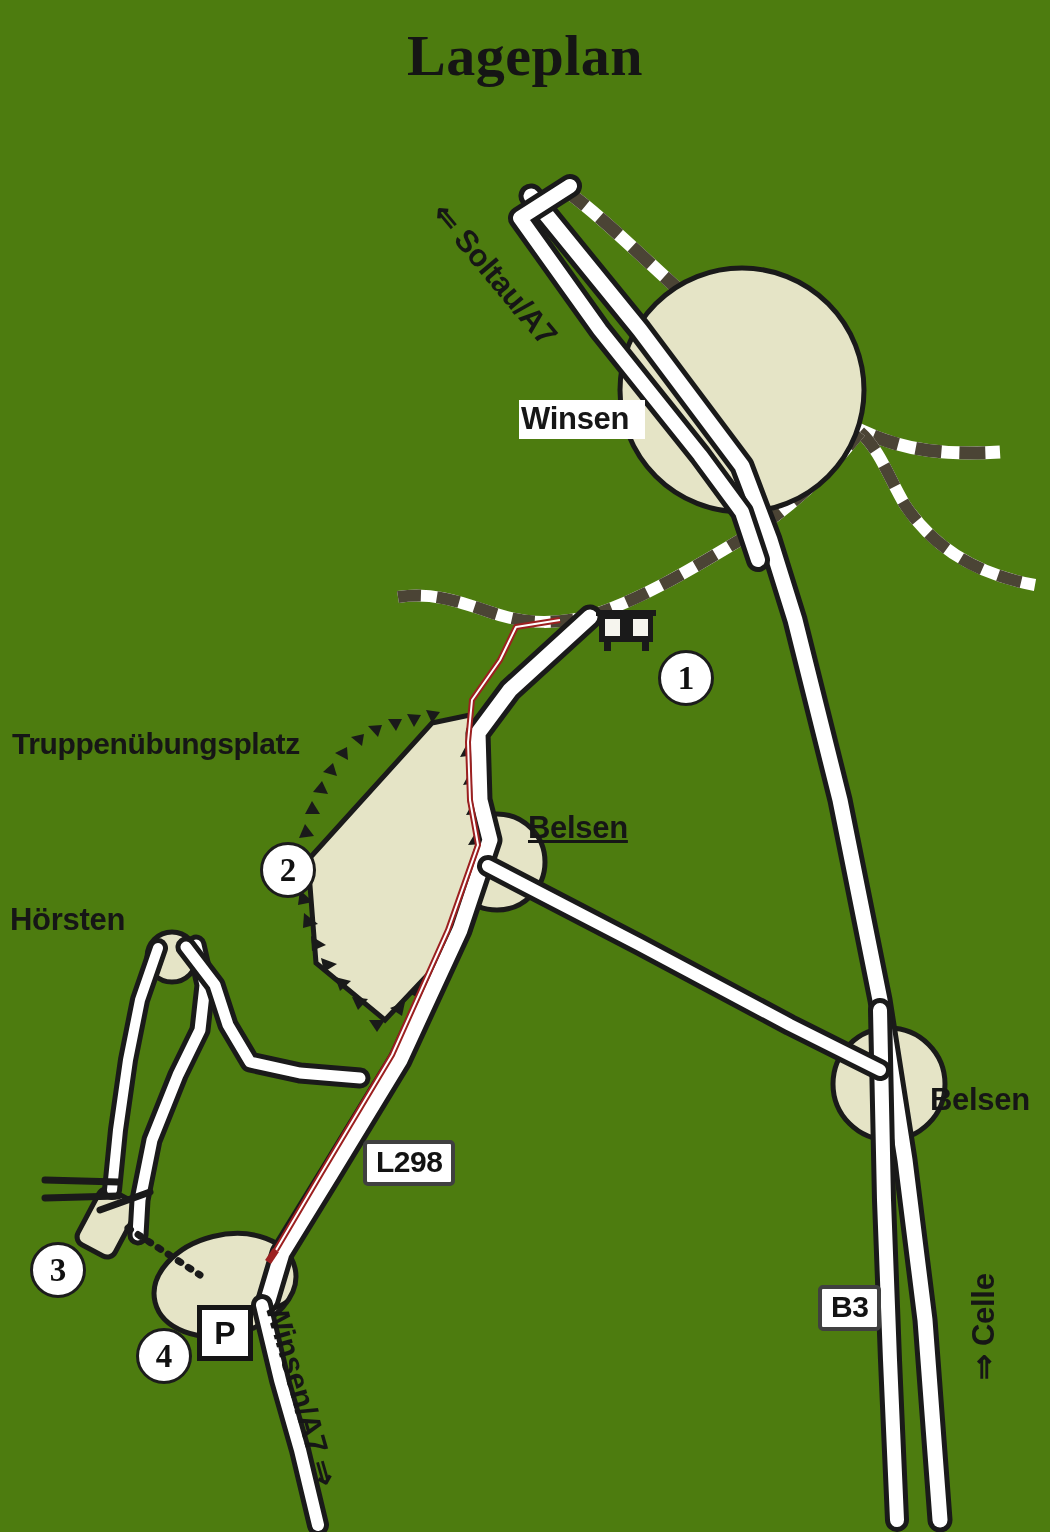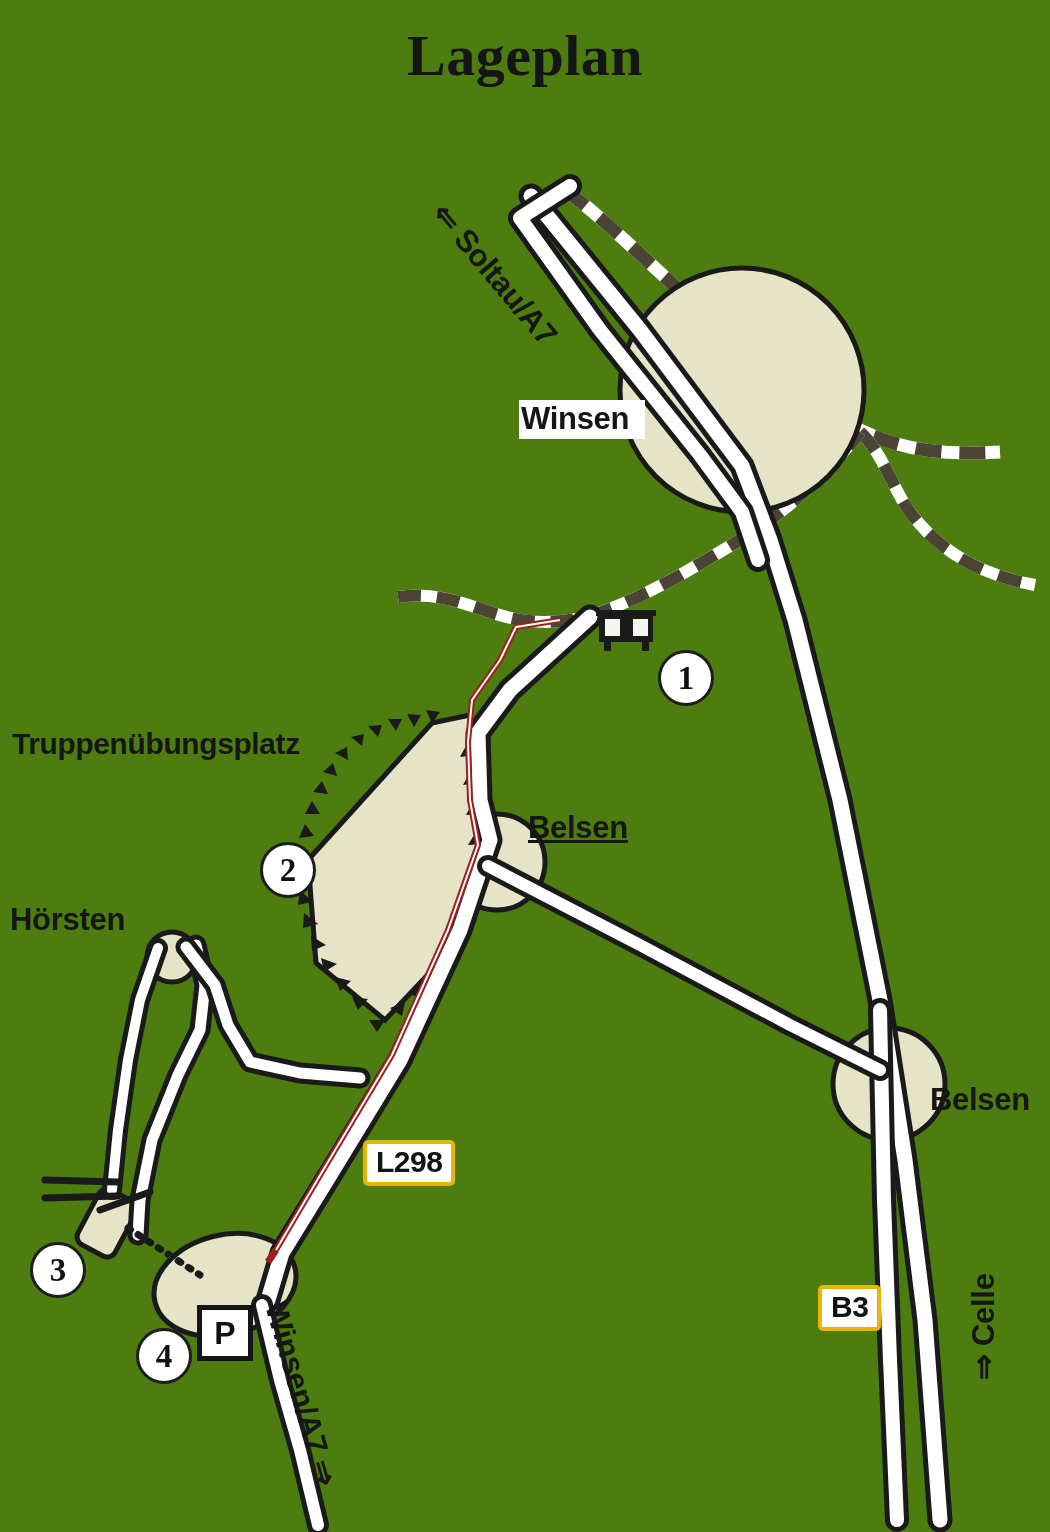--- a/index.html
+++ b/index.html
@@ -42,21 +42,21 @@
     line-height: 1.18;
   }
   .lbl-place     { font-size: 31px; letter-spacing: -0.3px; }
   .lbl-area      { font-size: 30px; letter-spacing: -0.4px; }
   .lbl-bergen    { background: #ffffff; padding: 1px 16px 1px 2px; }
   .lbl-rot {
     transform-origin: left top;
   }
   .road-shield {
     position: absolute;
-    border: 4px solid #eab308;
+    border: 4px solid #404040;
     border-radius: 5px;
     background: #ffffff;
     font-family: "Liberation Sans", sans-serif;
     font-weight: bold;
     font-size: 30px;
     color: #131313;
     padding: 1px 9px 3px 9px;
     letter-spacing: -0.5px;
   }
   .marker-circle {

